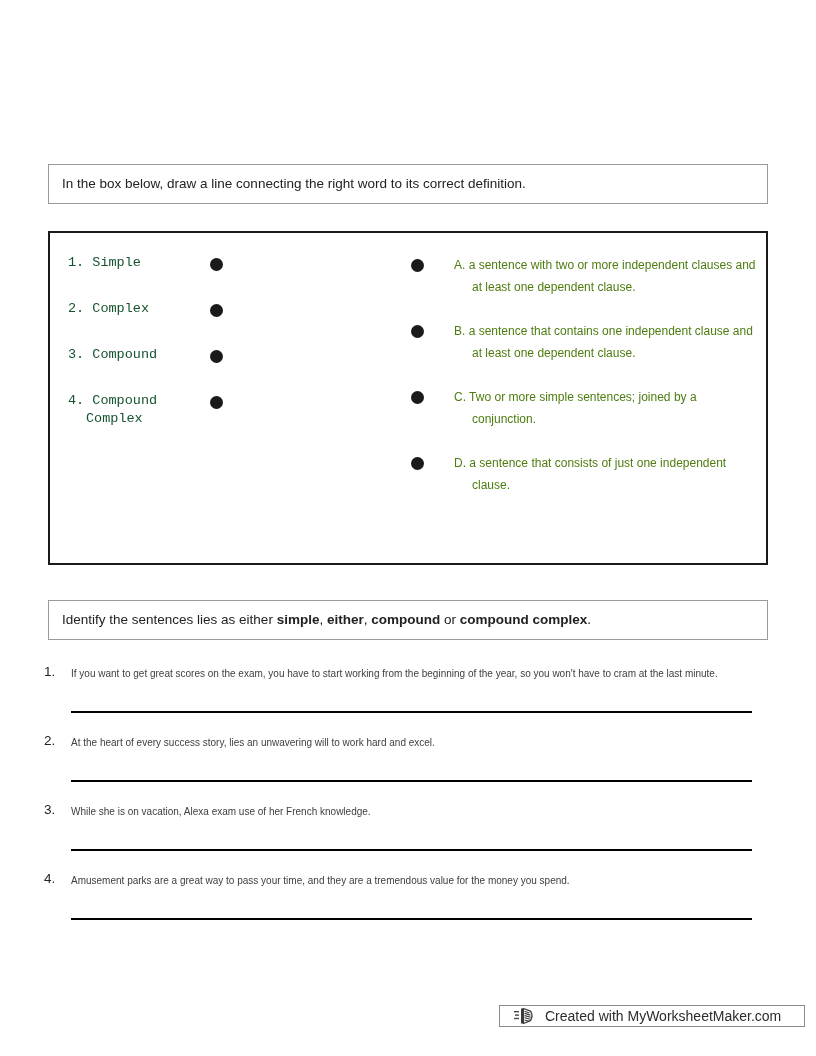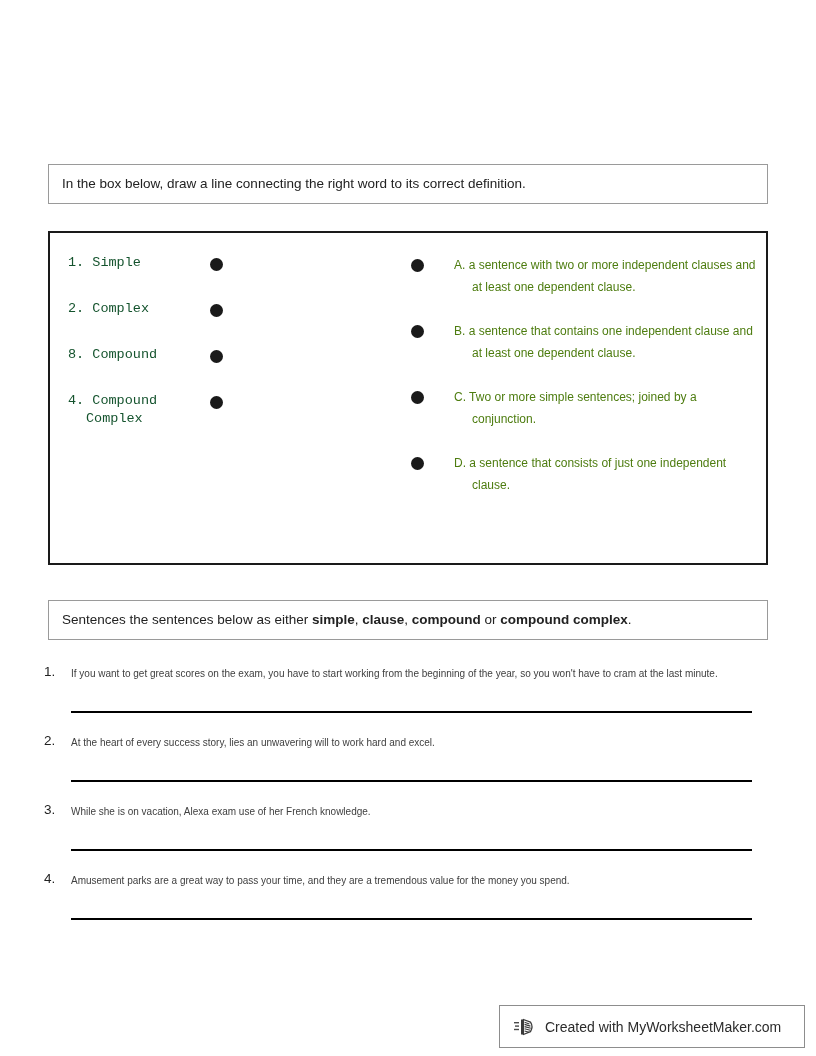--- a/index.html
+++ b/index.html
@@ -191,21 +191,21 @@
     border-bottom: 2.6px solid #000000;
     width: 681px;
   }
 
   
   .footer-badge {
     position: absolute;
     left: 499px;
     top: 1005px;
     width: 306px;
-    height: 43px;
+    height: 22px;
     box-sizing: border-box;
     border: 1px solid #8d8d8d;
     background: #ffffff;
     display: flex;
     align-items: center;
     padding-left: 14px;
   }
   .badge-icon {
     width: 22px;
     height: 22px;
@@ -234,21 +234,21 @@
     <div class="match-left">
       <div class="match-term" style="margin-bottom:28px;">
         <span class="term-text">1. Simple</span>
         <span class="term-dot"></span>
       </div>
       <div class="match-term" style="margin-bottom:28px;">
         <span class="term-text">2. Complex</span>
         <span class="term-dot"></span>
       </div>
       <div class="match-term" style="margin-bottom:28px;">
-        <span class="term-text">8. Compound</span>
+        <span class="term-text">3. Compound</span>
         <span class="term-dot"></span>
       </div>
       <div class="match-term">
         <span class="term-text">4. Compound Complex</span>
         <span class="term-dot"></span>
       </div>
     </div>
 
     <div class="match-right">
       <div class="match-def" style="margin-bottom:22px;">
@@ -265,21 +265,21 @@
       </div>
       <div class="match-def">
         <span class="def-dot"></span>
         <span class="def-text">D. a sentence that consists of just one independent clause.</span>
       </div>
     </div>
 
   </div>
 
   <div class="instruction" id="instruction-identify">
-    <span>Sentences the sentences below as either </span><b>simple</b><span>, </span><b>clause</b><span>, </span><b>compound</b><span> or </span><b>compound complex</b><span>.</span>
+    <span>Identify the sentences lies as either </span><b>simple</b><span>, </span><b>either</b><span>, </span><b>compound</b><span> or </span><b>compound complex</b><span>.</span>
   </div>
 
   <div class="questions">
 
     <div class="question">
       <div class="q-row">
         <span class="q-num">1.</span>
         <span class="q-text">If you want to get great scores on the exam, you have to start working from the beginning of the year, so you won't have to cram at the last minute.</span>
       </div>
       <div class="q-line"></div>

